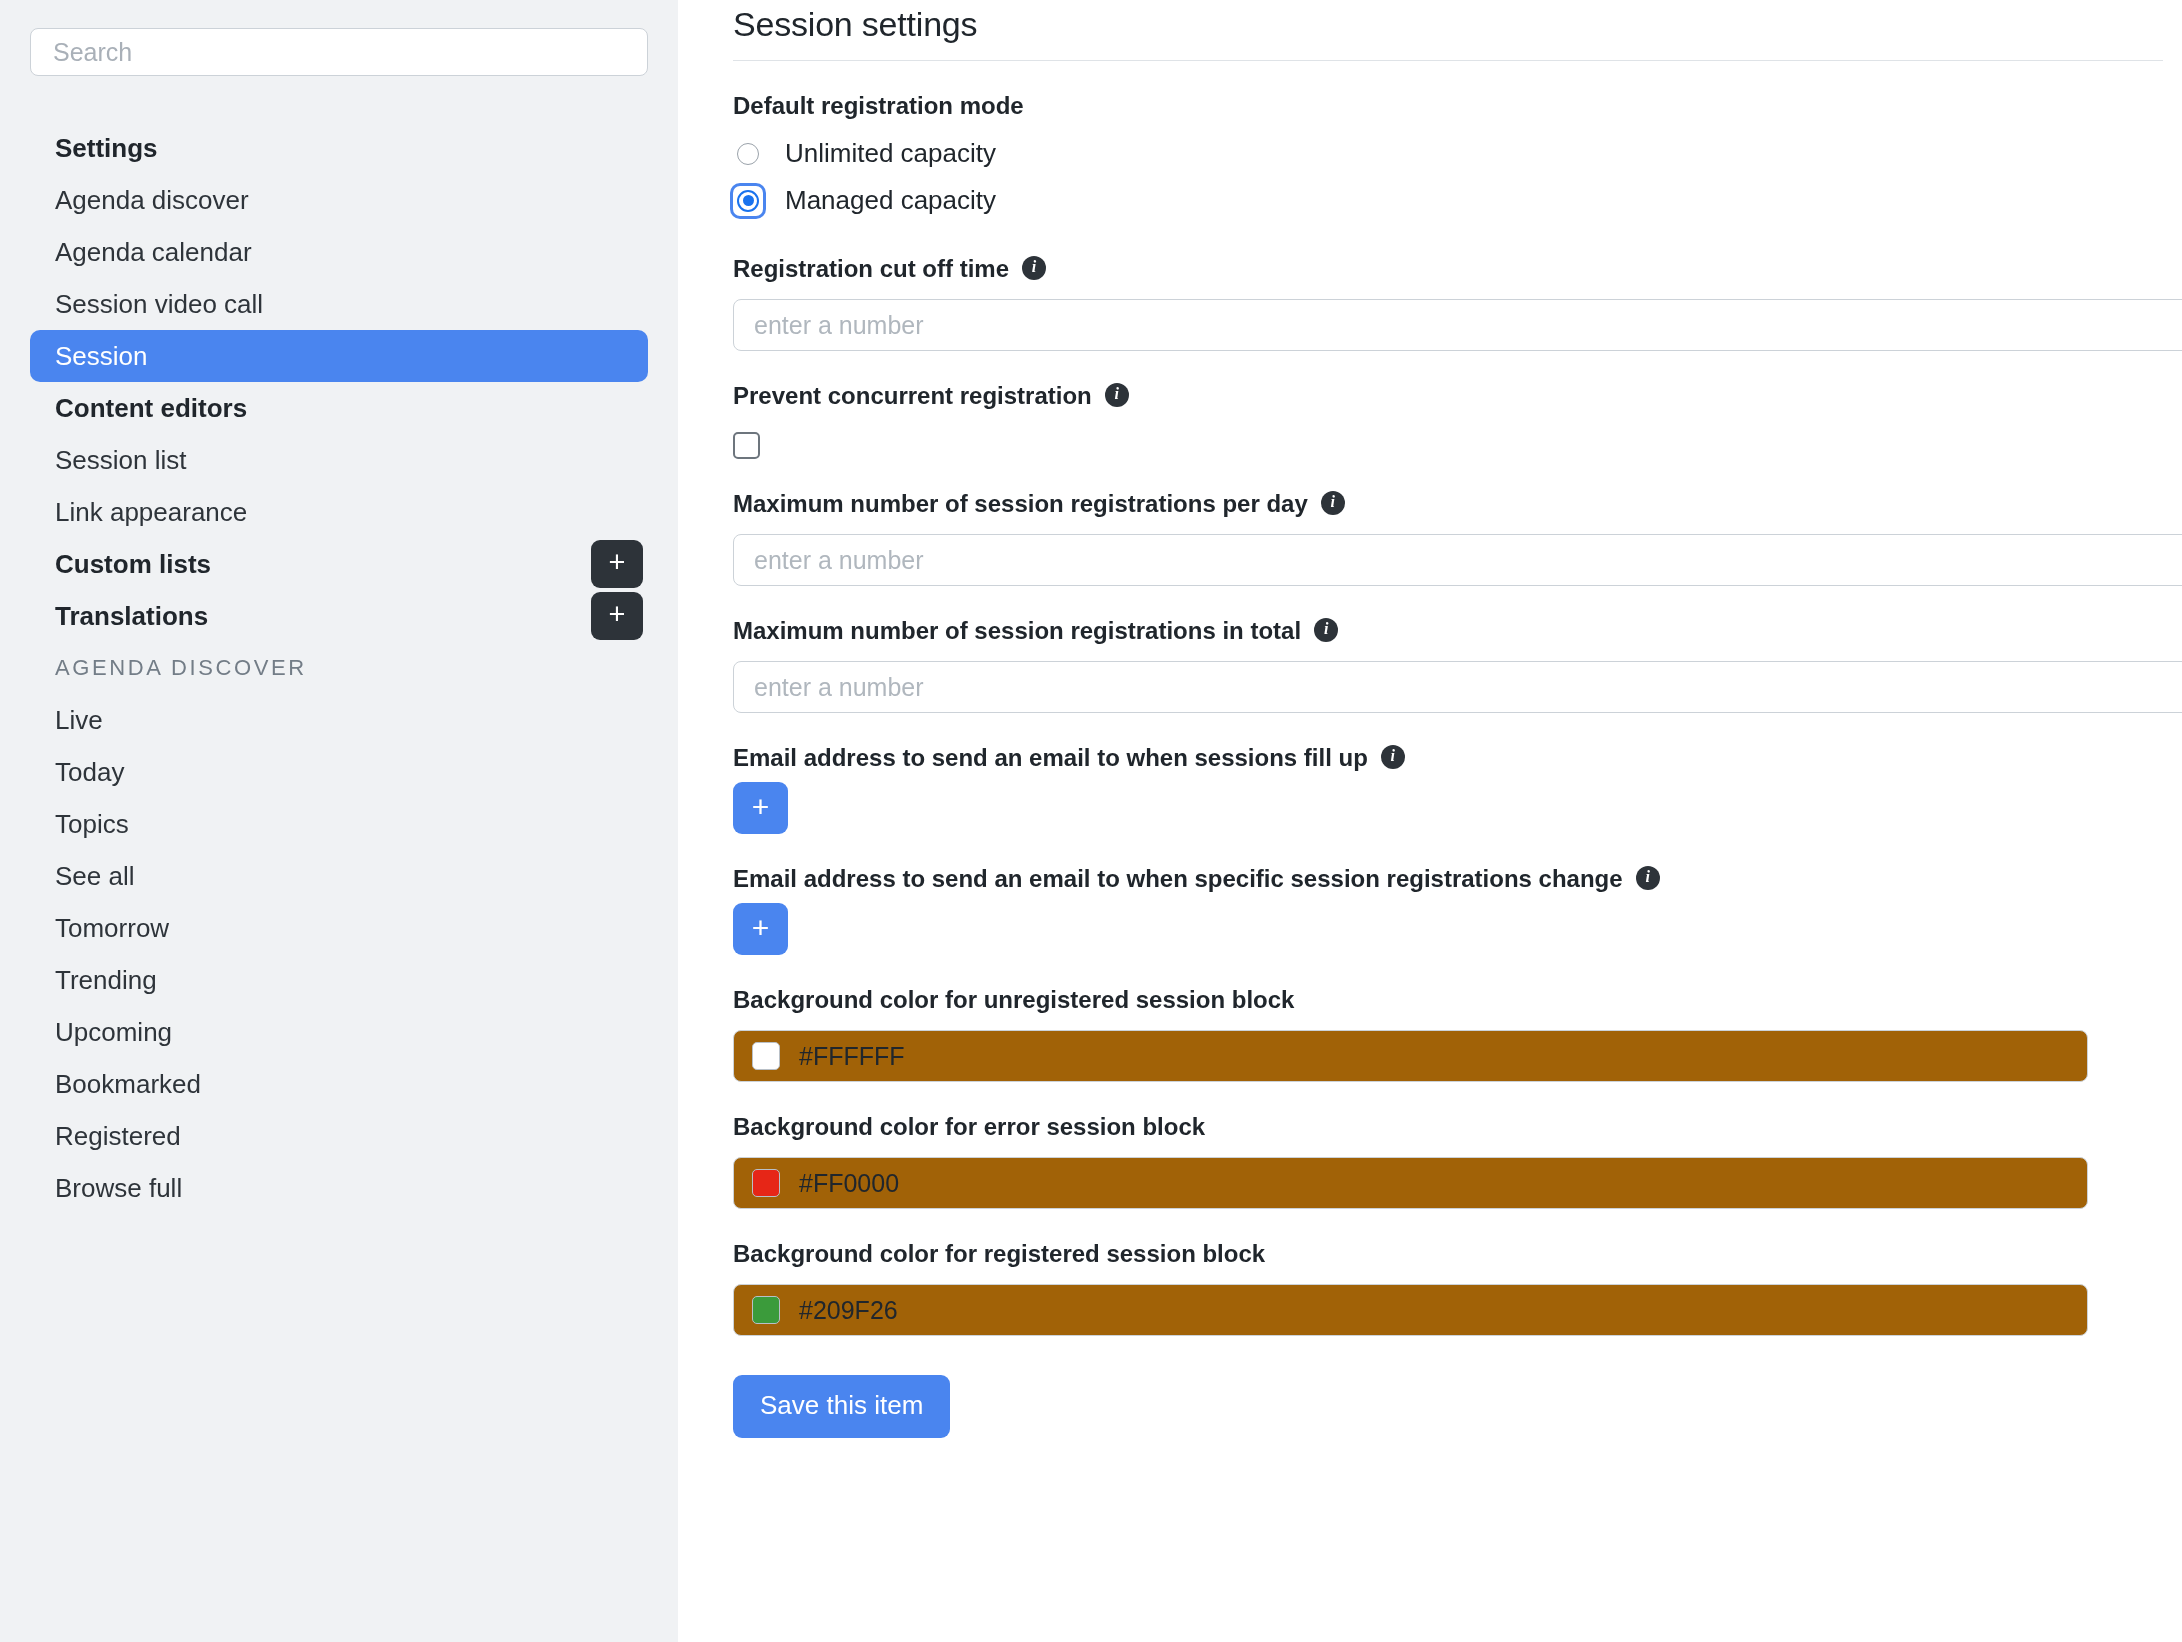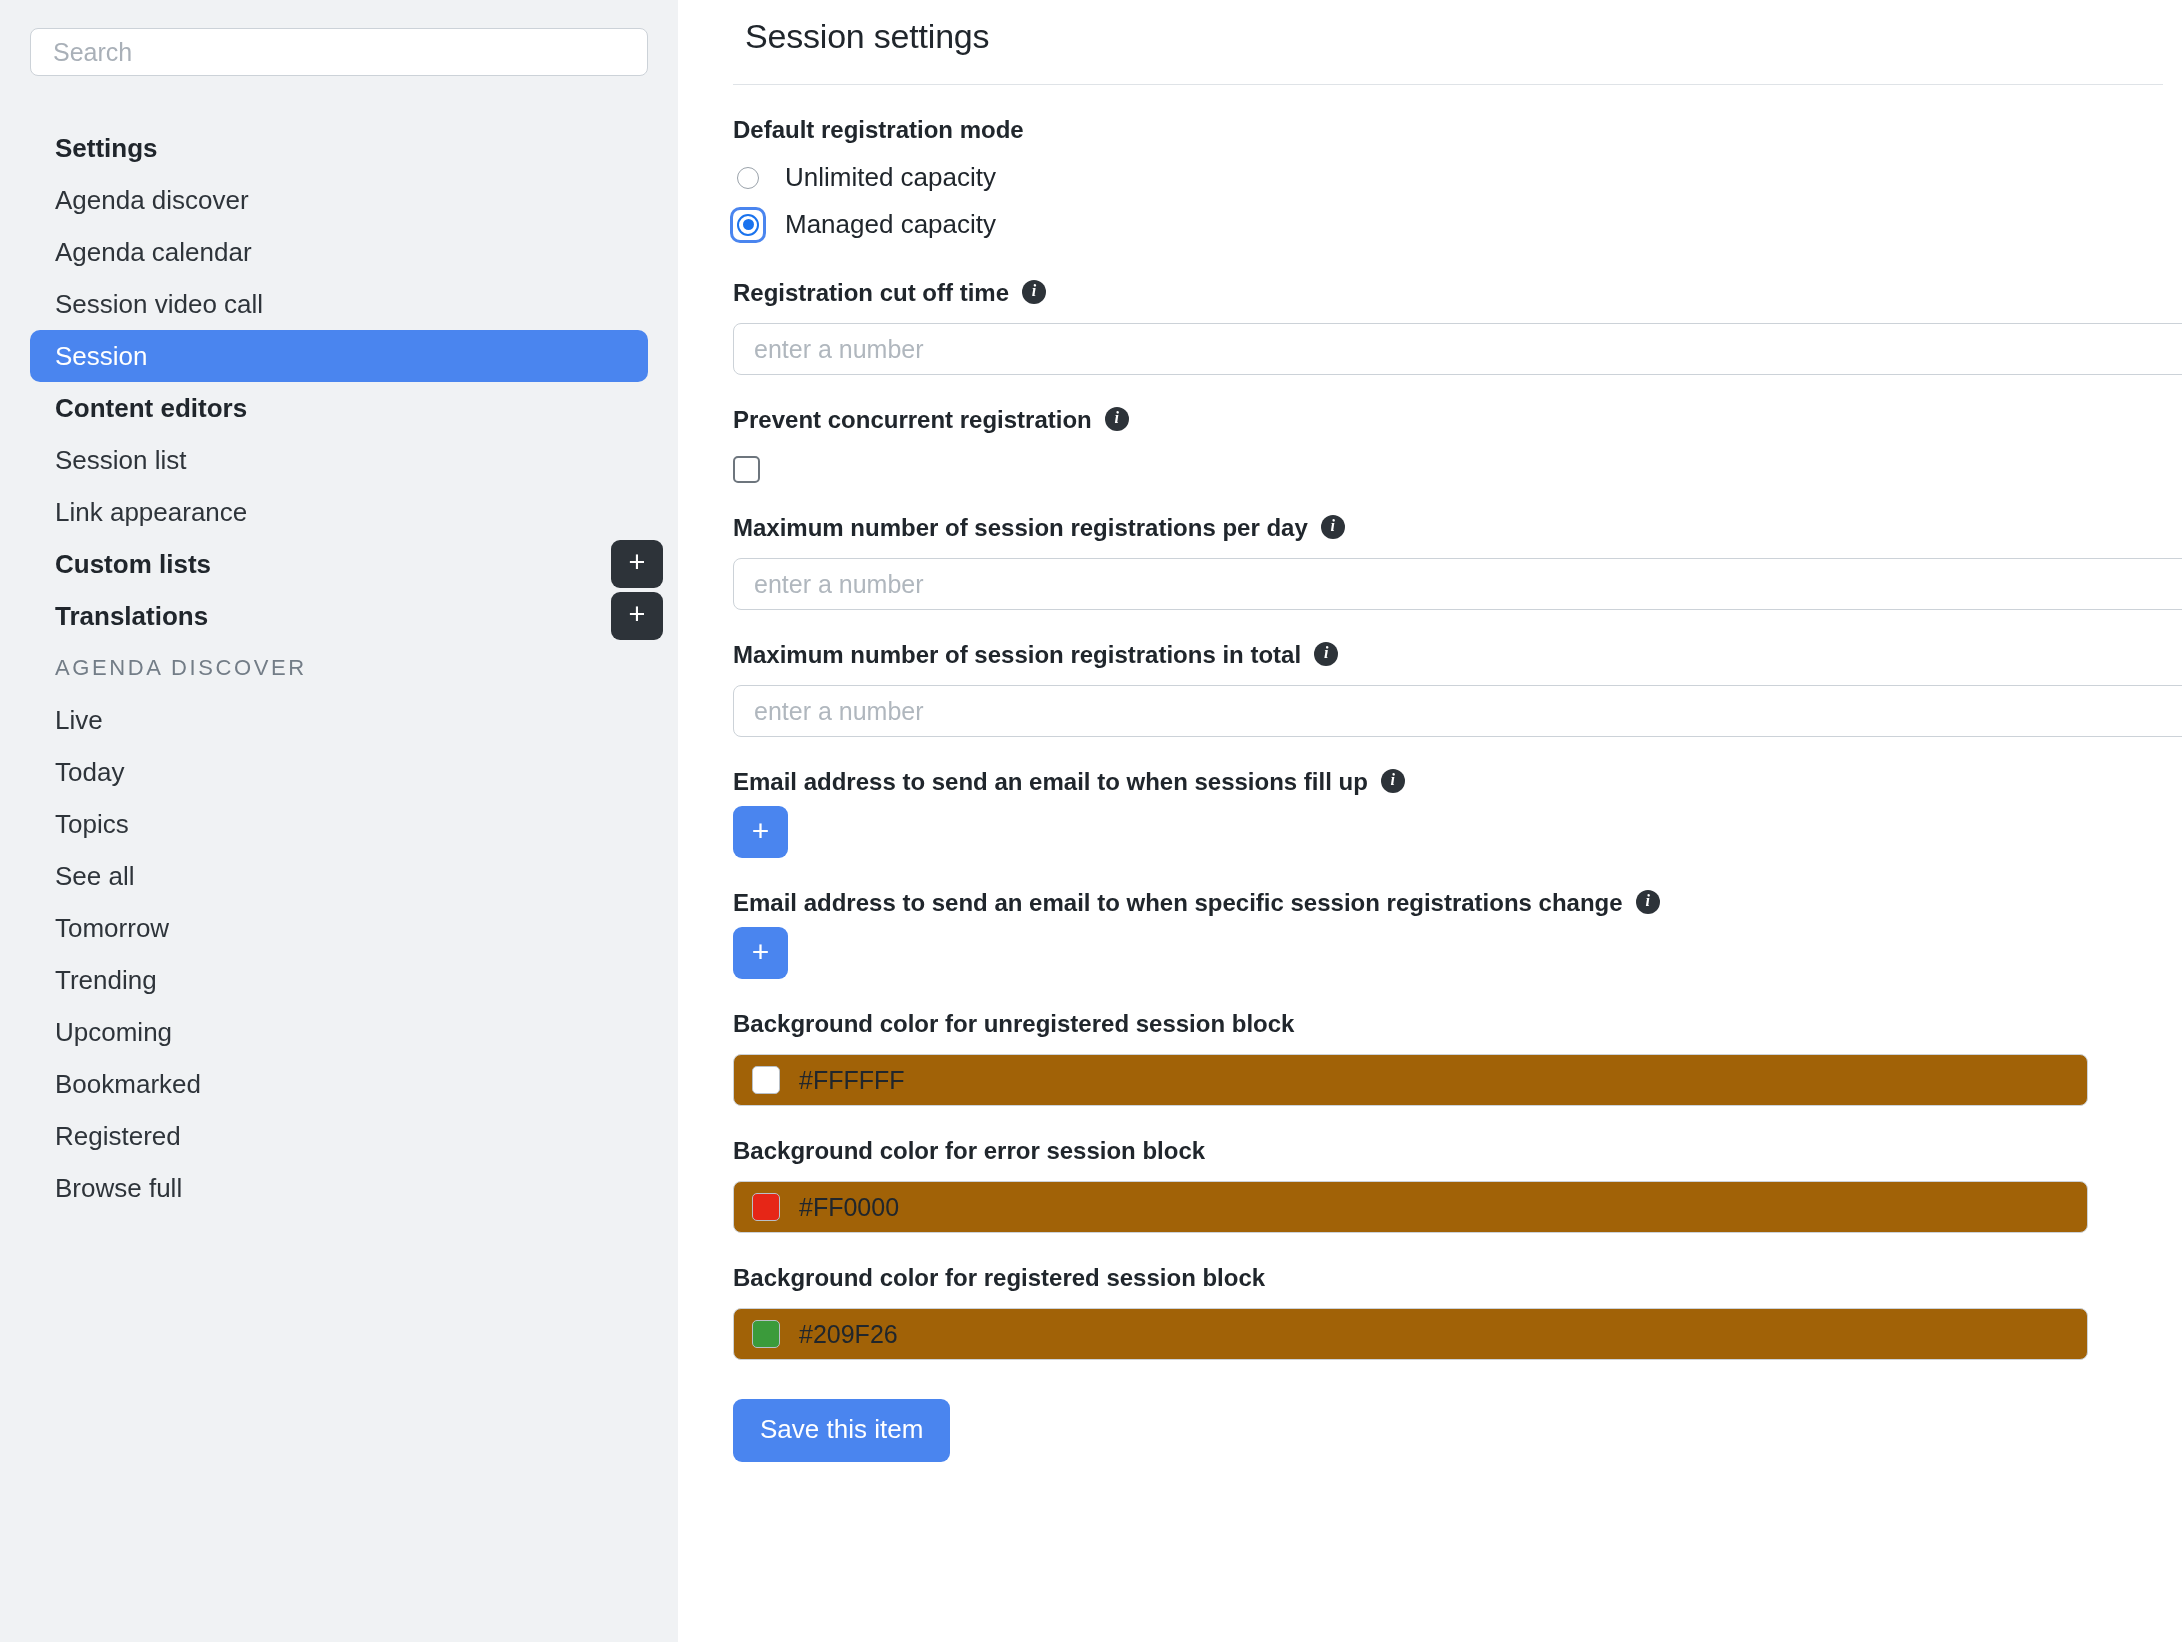--- a/index.html
+++ b/index.html
@@ -50,21 +50,21 @@
     font-weight: bold;
     color: #20262c;
     padding: 0 0 0 55px;
     height: 52px;
     line-height: 52px;
     display: flex;
     align-items: center;
     justify-content: space-between;
   }
   .nav-heading .label-text { display:block; }
-  .nav-heading-row { padding-right: 15px; }
+  .nav-heading-row { padding-right: 35px; }
 
   .nav-item {
     font-size: 26px;
     color: #2e343a;
     height: 52px;
     line-height: 52px;
     padding: 0 0 0 55px;
     display: flex;
     align-items: center;
     cursor: pointer;
@@ -109,21 +109,21 @@
     flex: 1 1 auto;
     background: #ffffff;
     padding: 0 19px 0 55px;
     overflow: hidden;
     position: relative;
   }
   .page-title {
     font-size: 34px;
     color: #20262c;
     font-weight: normal;
-    margin: 12px;
+    margin: 0;
     padding: 5px 0 16px 0;
     letter-spacing: -0.2px;
   }
   .title-rule {
     border: none;
     border-top: 1px solid #dfe3e7;
     margin: 0 0 0 0;
   }
 
   .field-block { padding-top: 31px; }

